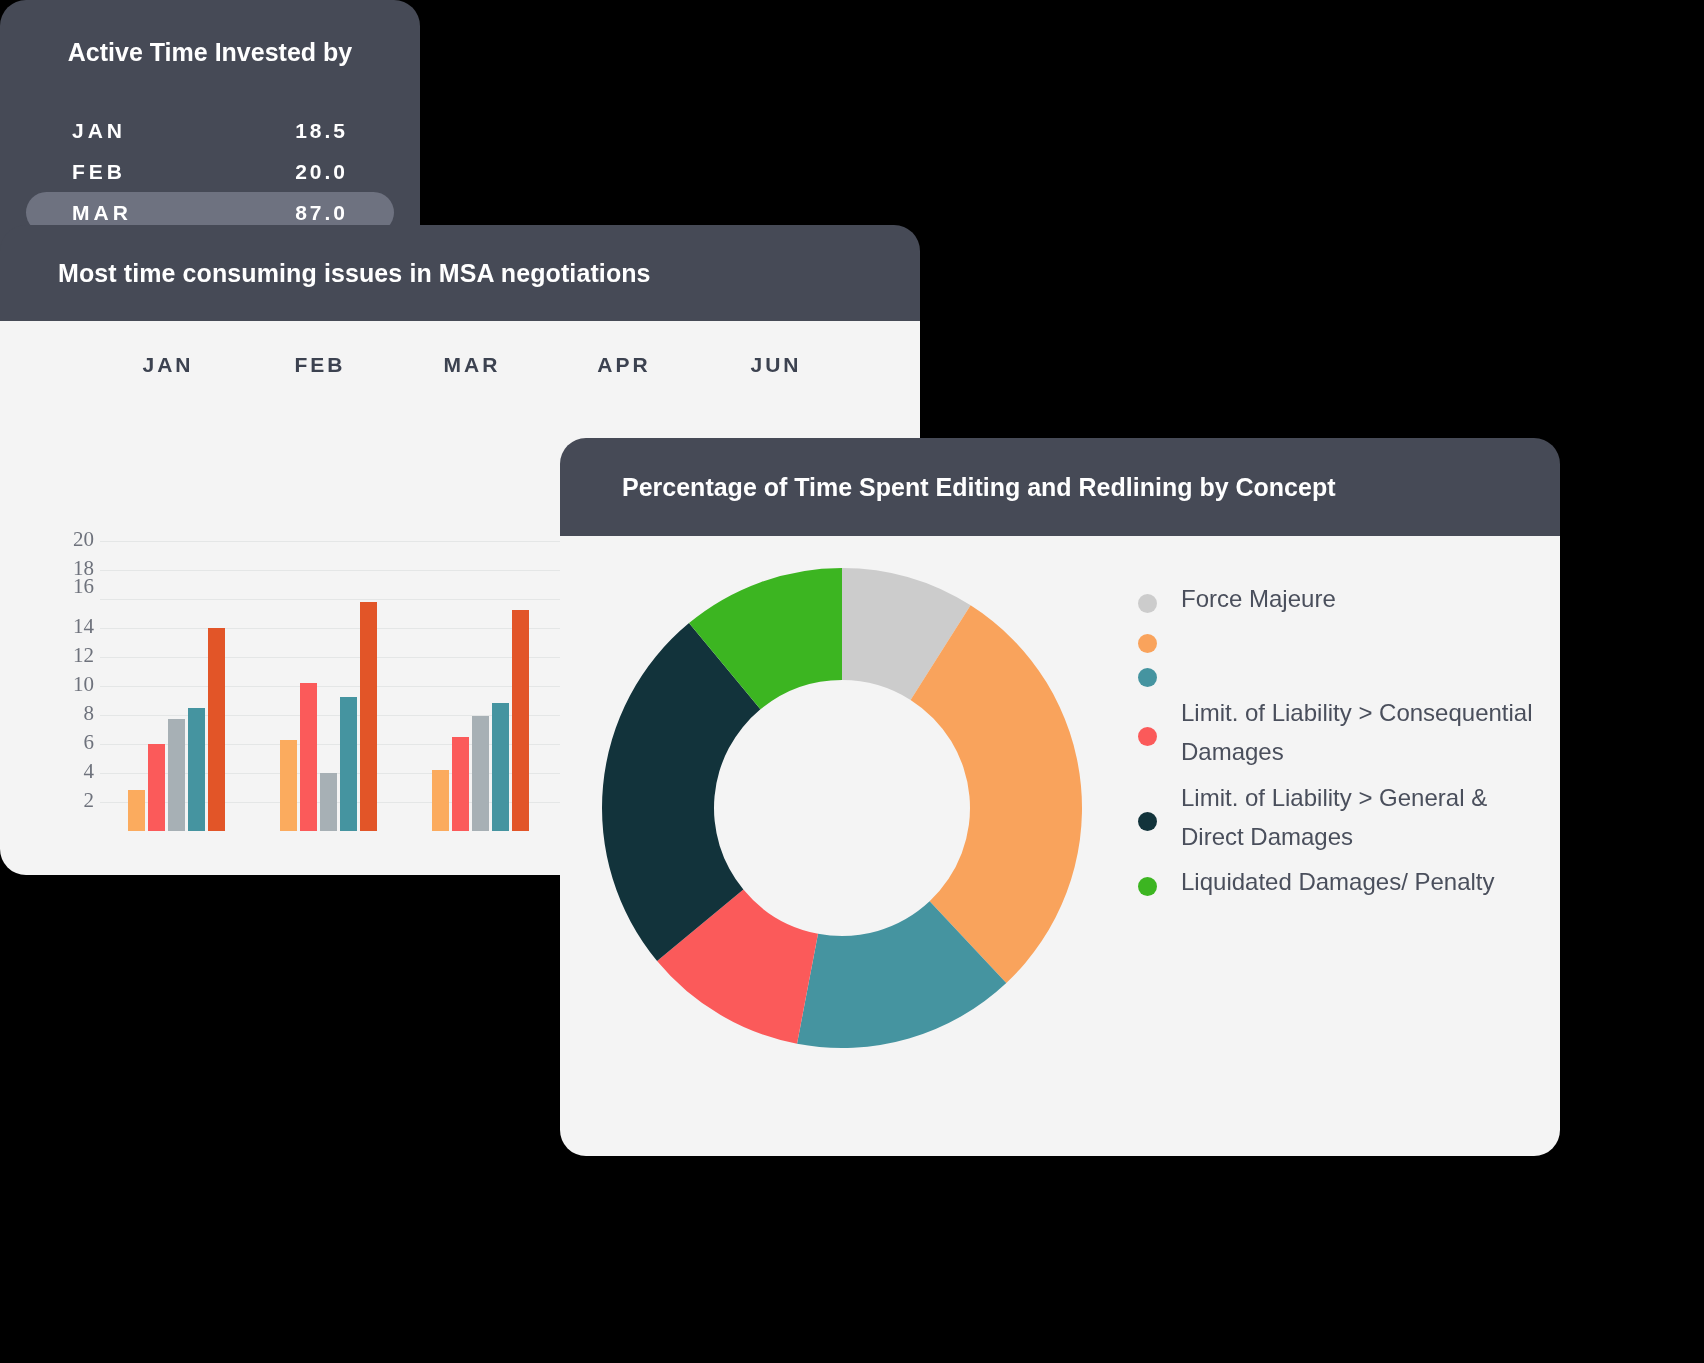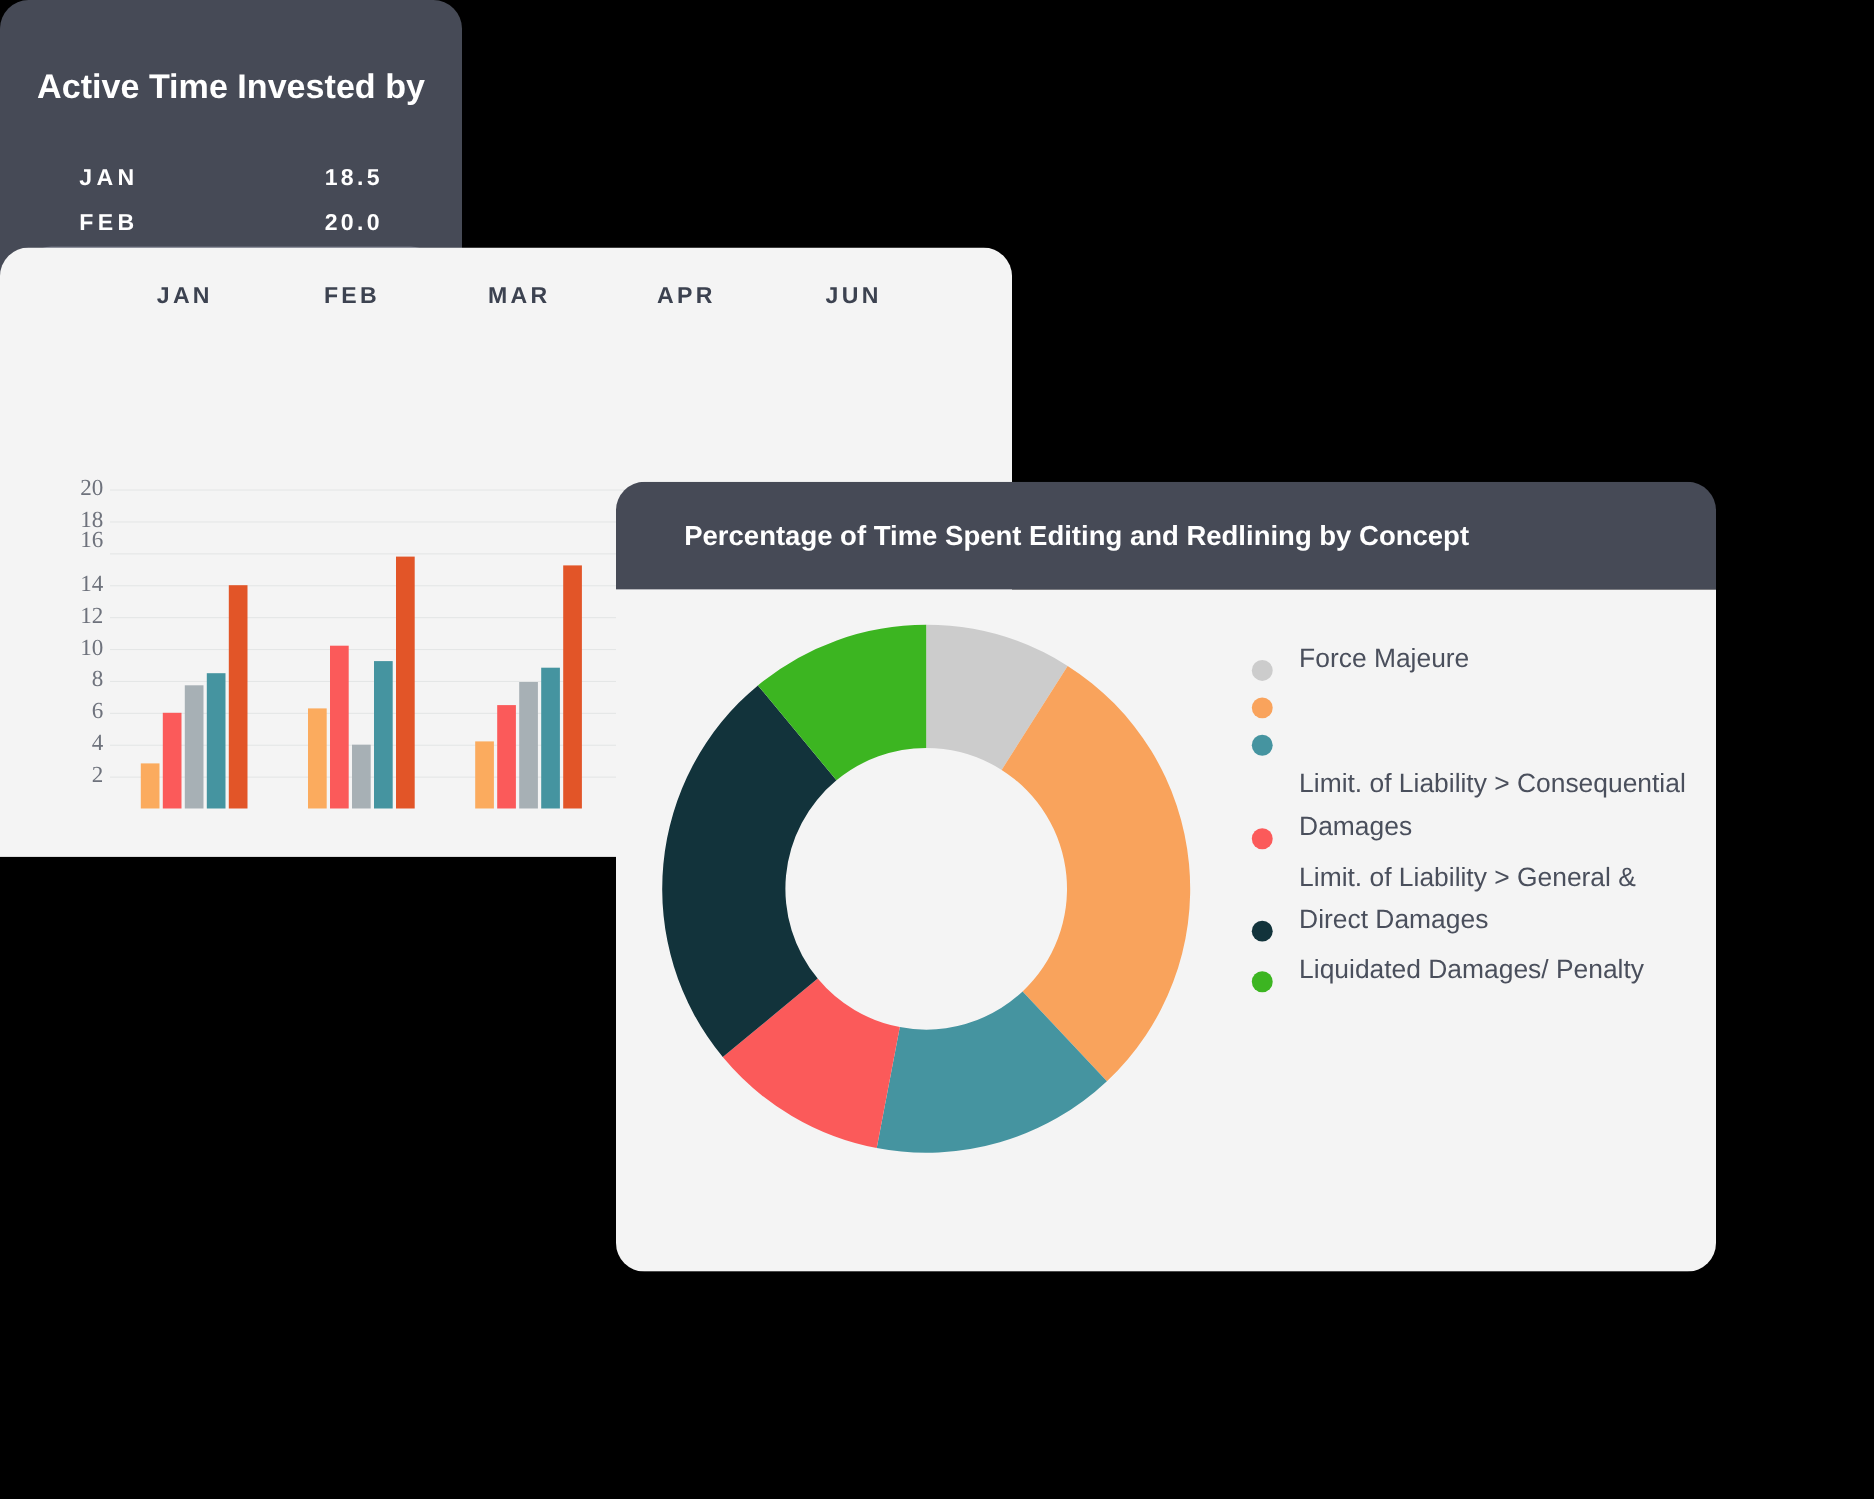--- a/index.html
+++ b/index.html
@@ -45,23 +45,22 @@
   .bar-group { position: absolute; bottom: 0; height: 305px; display: flex; align-items: flex-end; gap: 3px; }
   .bar { width: 17px; }
 
   
   #table-card {
     left: 957px; top: 2px; width: 420px; height: 400px;
     background: #464A56; border-radius: 26px;
     padding: 34px 26px 20px 26px;
   }
   #table-title {
-    color: #FFFFFF; font-weight: bold; font-size: 31px; line-height: 1.45;
+    color: #FFFFFF; font-weight: bold; font-size: 25px; line-height: 1.45;
     text-align: center;
-    margin-top: 23px;
   }
   #table-rows { margin-top: 40px; }
   .trow {
     display: flex; align-items: center; height: 41px;
     border-radius: 21px; padding: 0 46px 0 46px;
   }
   .trow.highlight { background: #6E7280; }
   .trow .tmonth {
     flex: 0 0 140px; color: #FFFFFF; font-weight: bold;
     font-size: 21px; letter-spacing: 4px;
@@ -75,36 +74,39 @@
   #donut-card { left: 560px; top: 438px; width: 1000px; height: 718px; border-radius: 26px; }
   #donut-card .card-header { height: 98px; padding-left: 62px; font-size: 25px; }
   #donut-card .card-body { height: 620px; position: relative; display: flex; }
 
   #donut-wrap { position: absolute; left: 22px; top: 12px; width: 520px; height: 520px; }
   #donut-svg { width: 520px; height: 520px; display: block; }
 
   #legend {
     position: absolute; left: 578px; top: 44px; width: 400px;
   }
-  .legend-item { display: flex; align-items: flex-end; margin-bottom: 7px; }
+  .legend-item { display: flex; align-items: center; margin-bottom: 7px; }
   .legend-dot {
     flex: 0 0 auto; width: 19px; height: 19px; border-radius: 50%;
     margin-top: 8px; margin-right: 24px;
   }
   .legend-label {
     font-size: 24px; color: #4A4F5C; line-height: 1.62;
     font-family: "Liberation Sans", sans-serif;
   }
 </style>
 </head>
 <body>
 
 <div id="stage">
 
   <div class="card" id="bar-card">
+    <div class="card-header">
+      <span>Most time consuming issues in MSA negotiations</span>
+    </div>
     <div class="card-body">
       <div class="bar-months" id="bar-months">
           <div class="bar-month-label" style="left: 8px;">JAN</div>
           <div class="bar-month-label" style="left: 160px;">FEB</div>
           <div class="bar-month-label" style="left: 312px;">MAR</div>
           <div class="bar-month-label" style="left: 464px;">APR</div>
           <div class="bar-month-label" style="left: 616px;">JUN</div>
         </div>
       <div class="plot" id="bar-plot">
           <div class="gridline" style="top: 275.952px;"></div>

